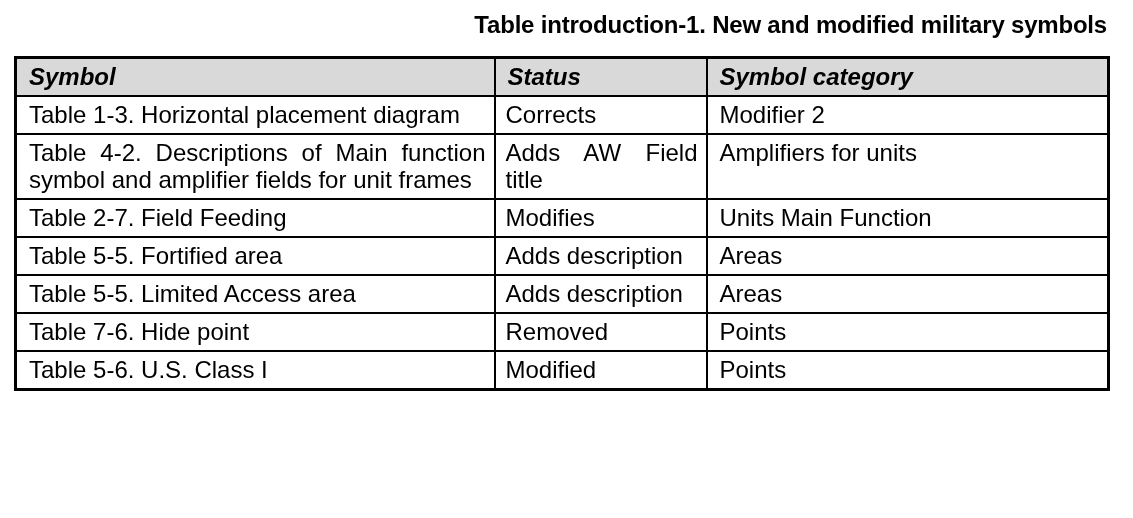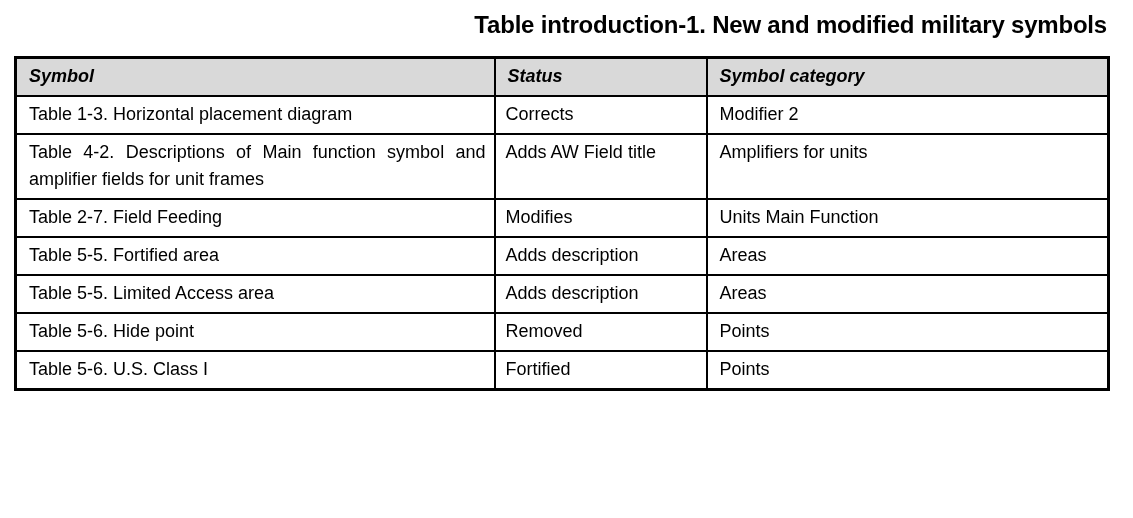--- a/index.html
+++ b/index.html
@@ -34,21 +34,21 @@
     border-collapse: collapse;
     table-layout: fixed;
     border: 3px solid var(--border);
   }
   col.c-symbol   { width: 479px; }
   col.c-status   { width: 212px; }
   col.c-category { width: 402px; }
   .sym-table th, .sym-table td {
     border: 2px solid var(--border);
     vertical-align: top;
-    font-size: 18px;
+    font-size: 24px;
     line-height: 27px;
     padding: 4px 8px 5px 12px;
     overflow: hidden;
   }
   .sym-table th {
     background: var(--header-bg);
     font-weight: bold;
     font-style: italic;
     text-align: left;
   }
@@ -96,25 +96,25 @@
         <td class="cell-symbol">Table 5-5. Fortified area</td>
         <td class="cell-status">Adds description</td>
         <td class="cell-category">Areas</td>
       </tr>
       <tr>
         <td class="cell-symbol">Table 5-5. Limited Access area</td>
         <td class="cell-status">Adds description</td>
         <td class="cell-category">Areas</td>
       </tr>
       <tr>
-        <td class="cell-symbol">Table 5-6. Hide point</td>
+        <td class="cell-symbol">Table 7-6. Hide point</td>
         <td class="cell-status">Removed</td>
         <td class="cell-category">Points</td>
       </tr>
       <tr>
         <td class="cell-symbol">Table 5-6. U.S. Class I</td>
-        <td class="cell-status">Fortified</td>
+        <td class="cell-status">Modified</td>
         <td class="cell-category">Points</td>
       </tr>
     </tbody>
   </table>
 
 </div>
 
 </body></html>

